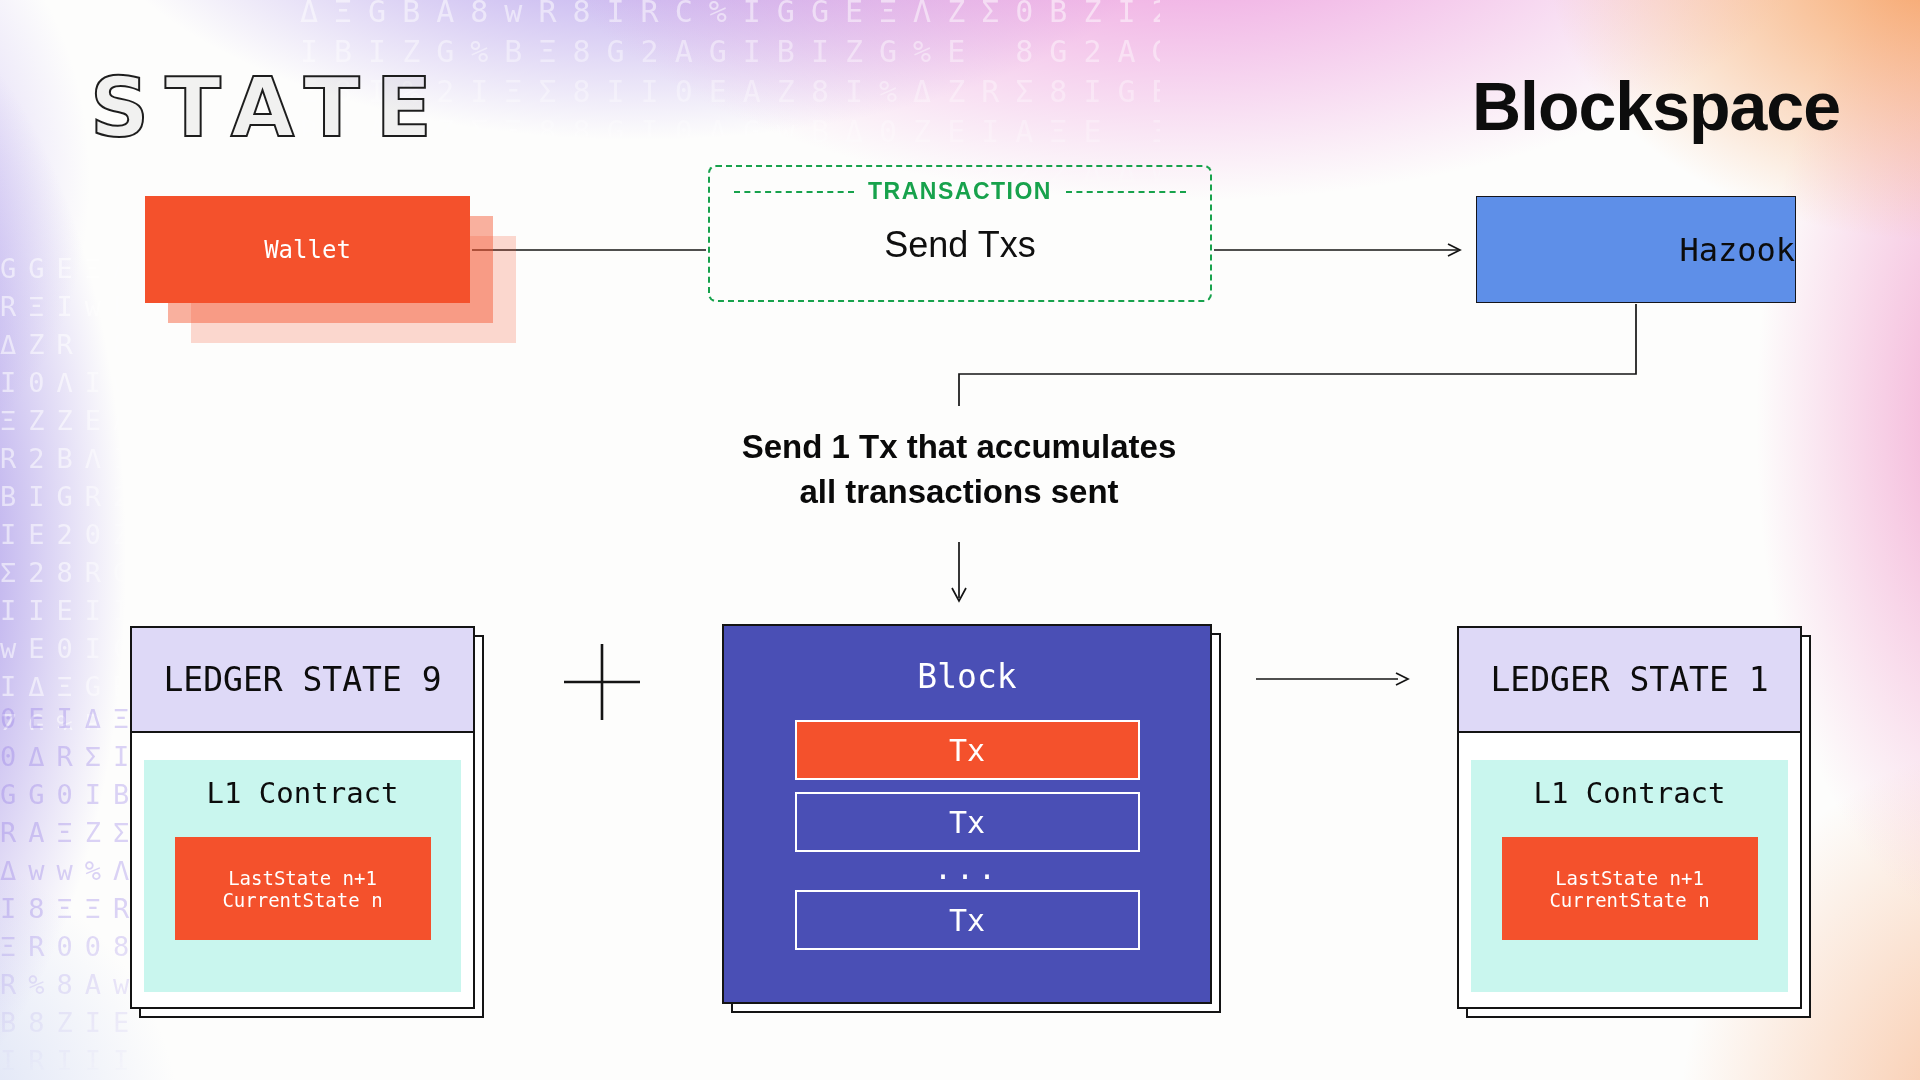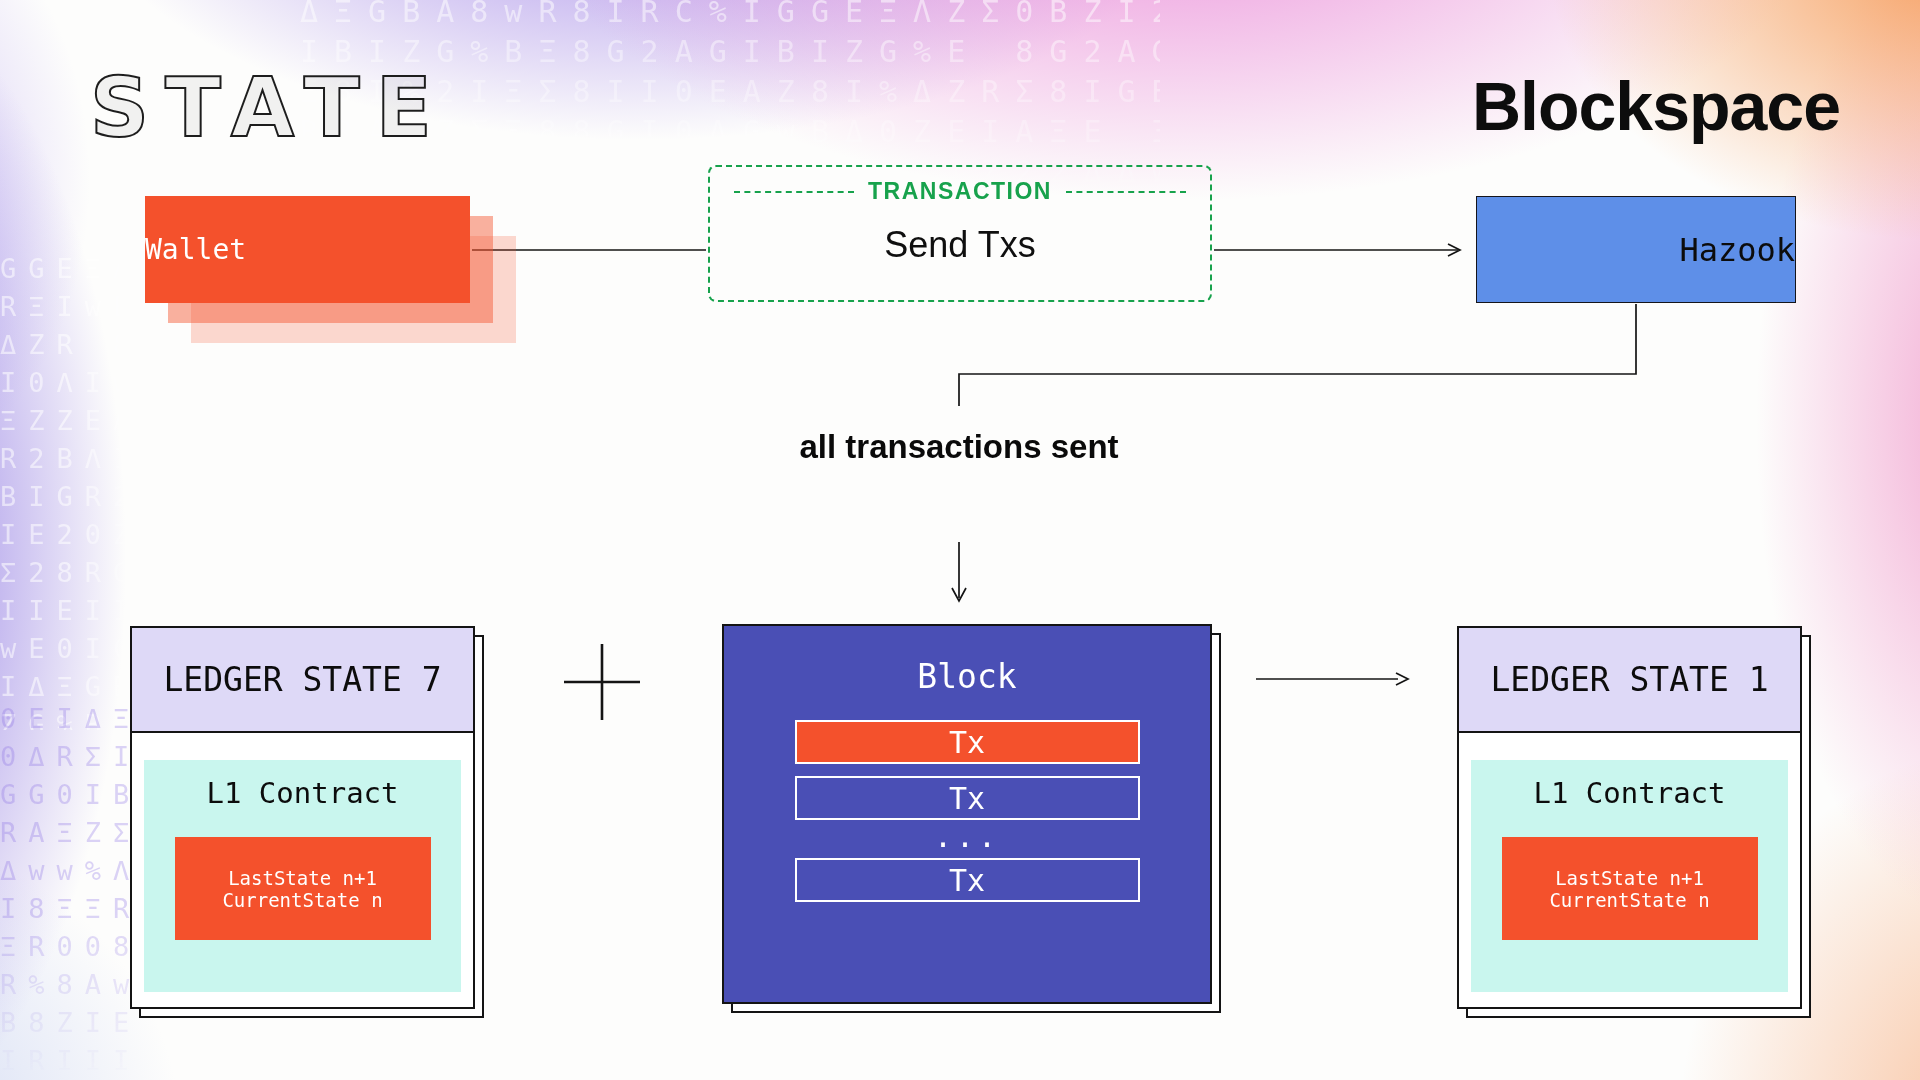--- a/index.html
+++ b/index.html
@@ -70,22 +70,22 @@
   .cline{stroke:#141414;stroke-width:1.7;fill:none;}
   .cplus{stroke:#141414;stroke-width:2.6;fill:none;}
 
   
   .wallet-stack{left:145px;top:196px;width:325px;height:107px;}
   .wallet-ghost{position:absolute;width:325px;height:107px;background:var(--orange);}
   .wallet-ghost.g1{left:23px;top:20px;opacity:.45;}
   .wallet-ghost.g2{left:46px;top:40px;opacity:.22;}
   .wallet-card{
     position:absolute;inset:0;background:var(--orange);
-    display:flex;align-items:center;
-    color:#fff;font-family:"DejaVu Sans Mono",monospace;font-size:28px;
+    display:flex;align-items:center;justify-content:center;
+    color:#fff;font-family:"DejaVu Sans Mono",monospace;font-size:24px;
   }
 
   
   .txn-box{
     left:708px;top:165px;width:504px;height:137px;
     border:2px dashed var(--green);border-radius:8px;
     display:flex;flex-direction:column;
   }
   .txn-legend{display:flex;align-items:center;margin-top:11px;padding:0 10px;}
   .txn-dash{flex:1;height:0;border-top:2px dashed var(--green);margin:0 14px;}
@@ -141,21 +141,21 @@
   }
 
   
   .block-wrap{left:722px;top:624px;width:490px;height:380px;}
   .block-box{
     position:absolute;inset:0;z-index:1;background:var(--indigo);border:2px solid #141414;
     display:flex;flex-direction:column;align-items:center;padding-top:33px;
   }
   .block-title{color:#fff;font-family:"DejaVu Sans Mono",monospace;font-size:33px;line-height:36px;}
   .tx-row{
-    width:345px;height:44px;border:2px solid #fff;color:#fff;margin-top:12px;
+    width:345px;height:60px;border:2px solid #fff;color:#fff;margin-top:12px;
     display:flex;align-items:center;justify-content:center;
     font-family:"DejaVu Sans Mono",monospace;font-size:30px;
   }
   .tx-row.tx-filled{background:var(--orange);margin-top:25px;}
   .tx-dots{
     color:#fff;font-family:"DejaVu Sans Mono",monospace;font-size:30px;line-height:18px;
     letter-spacing:4px;margin-top:8px;
   }
 </style>
 </head>
@@ -286,27 +286,28 @@
     <span class="txn-dash"></span>
   </div>
   <div class="txn-label">Send Txs</div>
 </div>
 
 <div class="layer hazook">
   <span>Hazook</span>
 </div>
 
 <div class="layer accumulate-note">
+  <div>Send 1 Tx that accumulates</div>
   <div>all transactions sent</div>
 </div>
 
 <div class="layer ledger ledger-0">
   <div class="paper-shadow"></div>
   <div class="ledger-header">
-    <span>LEDGER STATE 7</span>
+    <span>LEDGER STATE 9</span>
   </div>
   <div class="ledger-body">
     <div class="contract">
       <div class="contract-title">L1 Contract</div>
       <div class="state-box">
         <div>LastState n+1</div>
         <div>CurrentState n</div>
       </div>
     </div>
   </div>

